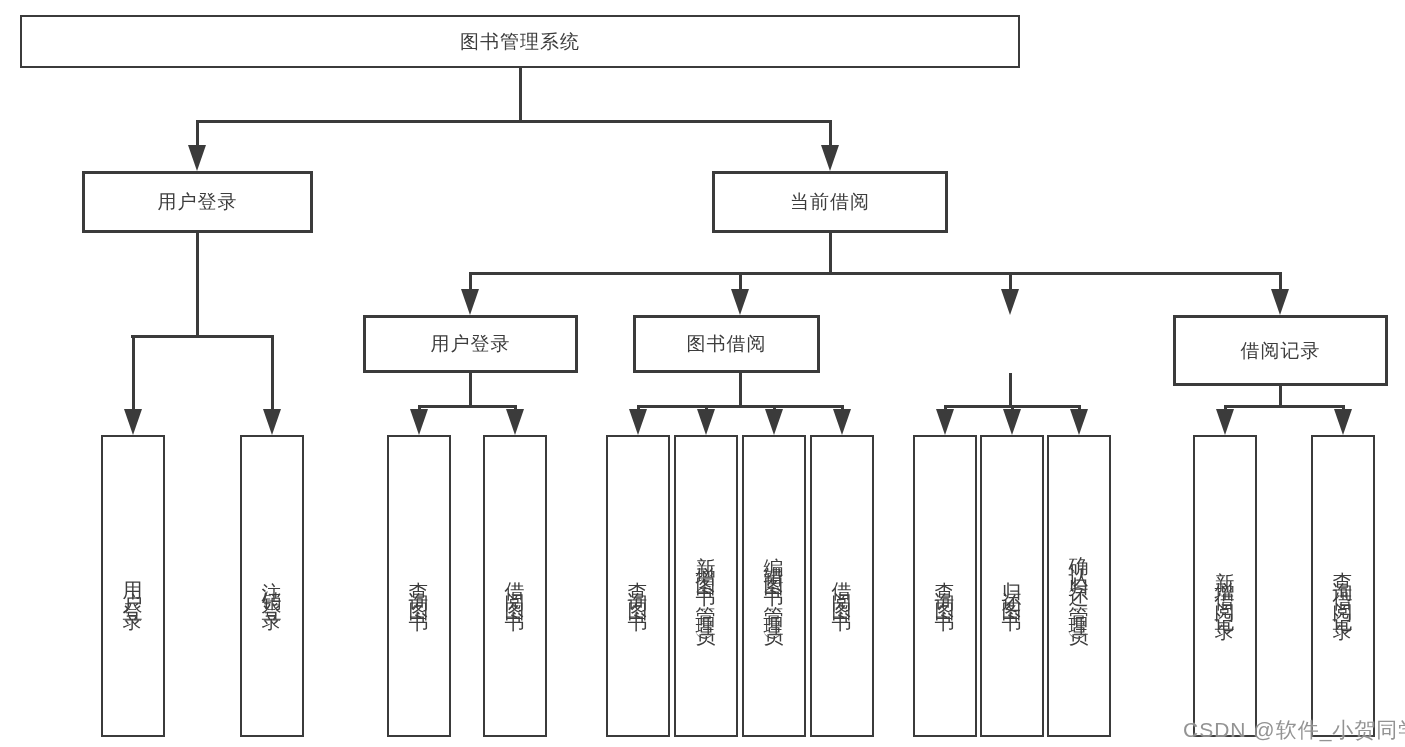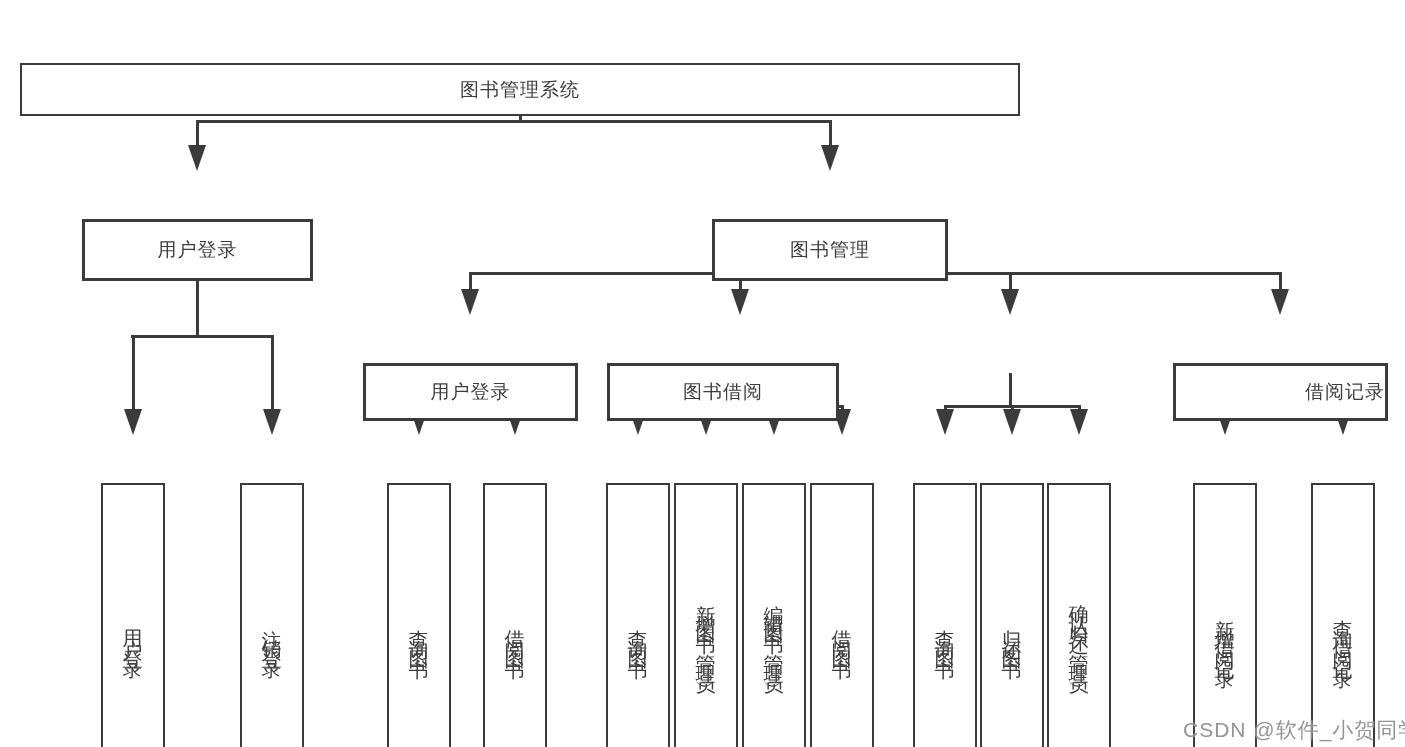--- a/index.html
+++ b/index.html
@@ -17,21 +17,20 @@
     background: #ffffff;
     border: 3px solid #3b3b3b;
     display: flex;
     align-items: center;
     justify-content: center;
     color: #3d3d3d;
     font-size: 19px;
     letter-spacing: 1px;
     overflow: hidden;
     z-index: 2;
-    margin-top: 48px;
   }
   .node.root { border-width: 2px; }
   .node.leaf { border-width: 2px; }
   .node.leaf span {
     writing-mode: vertical-rl;
     text-orientation: mixed;
     font-size: 20px;
     letter-spacing: 10px;
     line-height: 1.1;
   }
@@ -72,21 +71,21 @@
     <div class="vline" style="left:196px; top:120px; height:28px;"></div>
     <div class="arrow" style="left:188px; top:145px;"></div>
     <div class="vline" style="left:829px; top:120px; height:28px;"></div>
     <div class="arrow" style="left:821px; top:145px;"></div>
   </div>
 
   <div class="node" style="left:82px; top:171px; width:231px; height:62px;">
     <span>用户登录</span>
   </div>
   <div class="node" style="left:712px; top:171px; width:236px; height:62px;">
-    <span>图书管理</span>
+    <span>当前借阅</span>
   </div>
 
   <div>
     <div class="vline" style="left:196px; top:233px; height:103px;"></div>
     <div class="hline" style="left:131px; top:335px; width:142px;"></div>
     <div class="vline" style="left:132px; top:335px; height:77px;"></div>
     <div class="arrow" style="left:124px; top:409px;"></div>
     <div class="vline" style="left:271px; top:335px; height:77px;"></div>
     <div class="arrow" style="left:263px; top:409px;"></div>
   </div>
@@ -100,24 +99,24 @@
     <div class="arrow" style="left:731px; top:289px;"></div>
     <div class="vline" style="left:1009px; top:272px; height:22px;"></div>
     <div class="arrow" style="left:1001px; top:289px;"></div>
     <div class="vline" style="left:1279px; top:272px; height:22px;"></div>
     <div class="arrow" style="left:1271px; top:289px;"></div>
   </div>
 
   <div class="node" style="left:363px; top:315px; width:215px; height:58px;">
     <span>用户登录</span>
   </div>
-  <div class="node" style="left:607px; top:315px; width:232px; height:58px;">
+  <div class="node" style="left:633px; top:315px; width:187px; height:58px;">
     <span>图书借阅</span>
   </div>
-  <div class="node" style="left:1173px; top:315px; width:215px; height:58px;justify-content:flex-end;">
+  <div class="node" style="left:1173px; top:315px; width:215px; height:71px;">
     <span>借阅记录</span>
   </div>
 
   <div>
     <div class="vline" style="left:469px; top:373px; height:33px;"></div>
     <div class="hline" style="left:418px; top:405px; width:99px;"></div>
     <div class="vline" style="left:418px; top:405px; height:10px;"></div>
     <div class="arrow" style="left:410px; top:409px;"></div>
     <div class="vline" style="left:514px; top:405px; height:10px;"></div>
     <div class="arrow" style="left:506px; top:409px;"></div>

